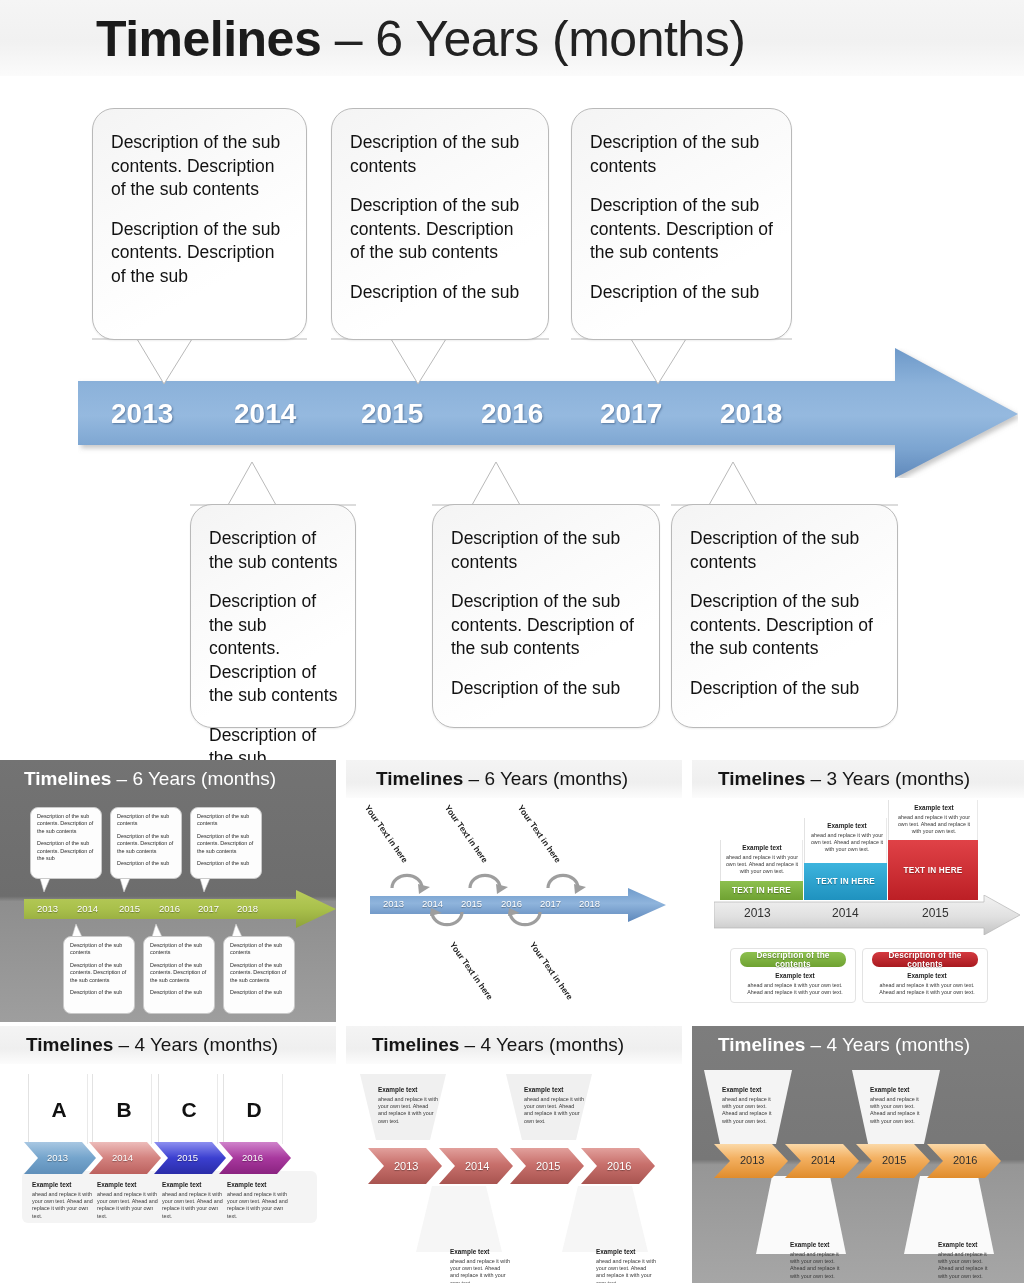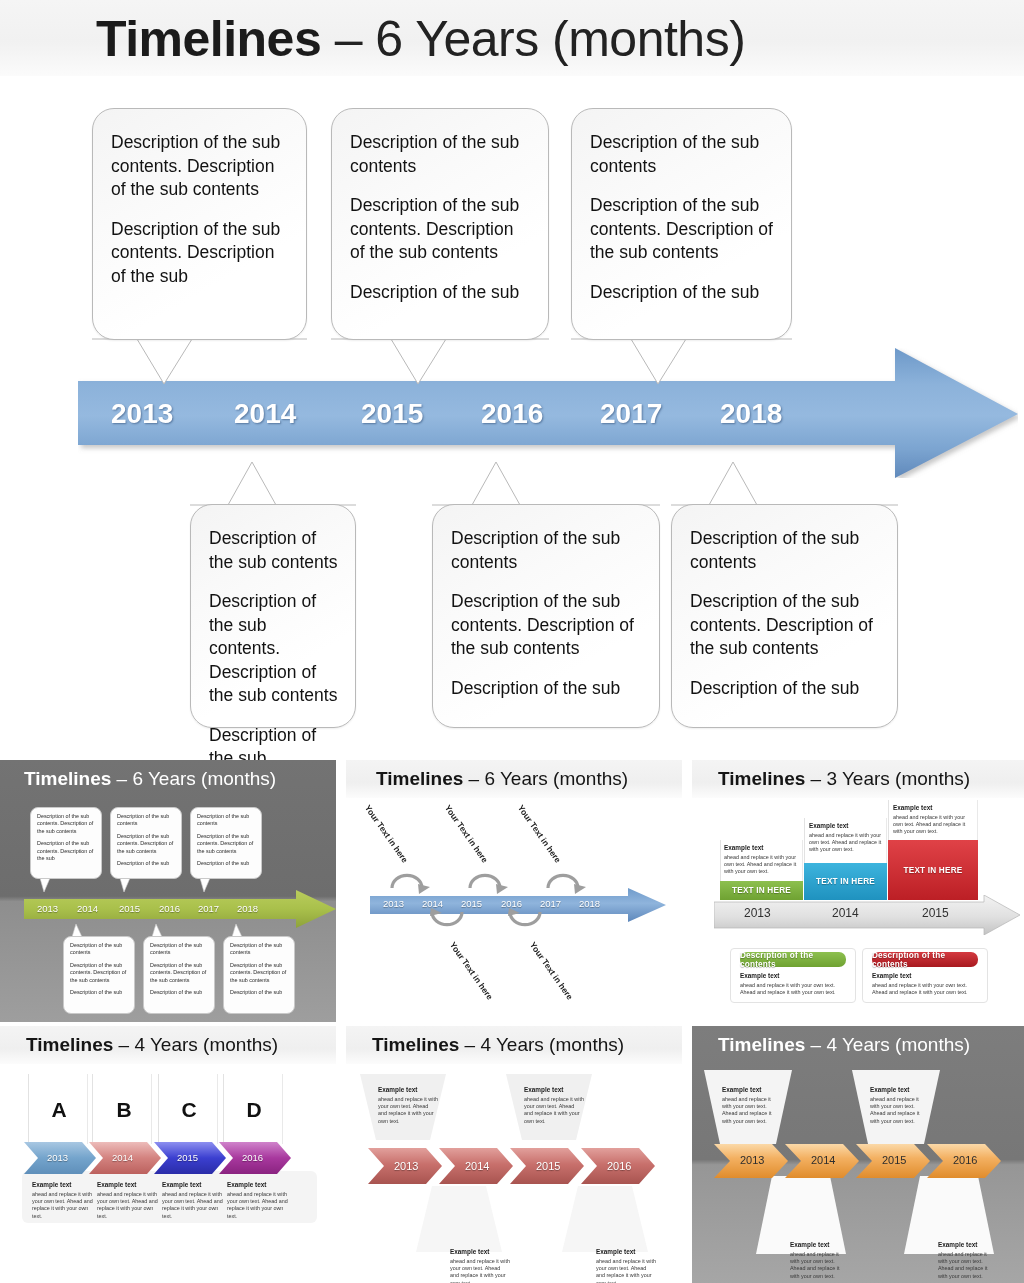--- a/index.html
+++ b/index.html
@@ -309,21 +309,21 @@
           <polygon points="138,56 150,53 139,48"></polygon>
       </svg>
 
       <div class="rot-label" style="left:25px;top:43px;transform:rotate(55deg);">Your Text in here</div>
       <div class="rot-label" style="left:105px;top:43px;transform:rotate(55deg);">Your Text in here</div>
       <div class="rot-label" style="left:178px;top:43px;transform:rotate(55deg);">Your Text in here</div>
       <div class="rot-label" style="left:110px;top:180px;transform:rotate(55deg);">Your Text in here</div>
       <div class="rot-label" style="left:190px;top:180px;transform:rotate(55deg);">Your Text in here</div>
     </div>
 
-    <div class="thumb" style="left:692px; top:0px; width:332px; height:262px; background:#ffffff;">
+    <div class="thumb" style="left:692px; top:0px; width:332px; height:262px; background:#ffffff;text-align:center;">
       <div class="t-title-band"></div>
       <div class="t-title" style="left:26px;">
         <span class="strong">Timelines</span><span> – 3 Years (months)</span>
       </div>
 
       <svg style="position:absolute;left:22px;top:135px;" width="306" height="40" viewBox="0 0 306 40">
         <defs>
             <linearGradient id="g3" x1="0" y1="0" x2="0" y2="1">
           <stop offset="0%" stop-color="#f3f3f3"></stop>
               <stop offset="55%" stop-color="#e0e0e0"></stop>

